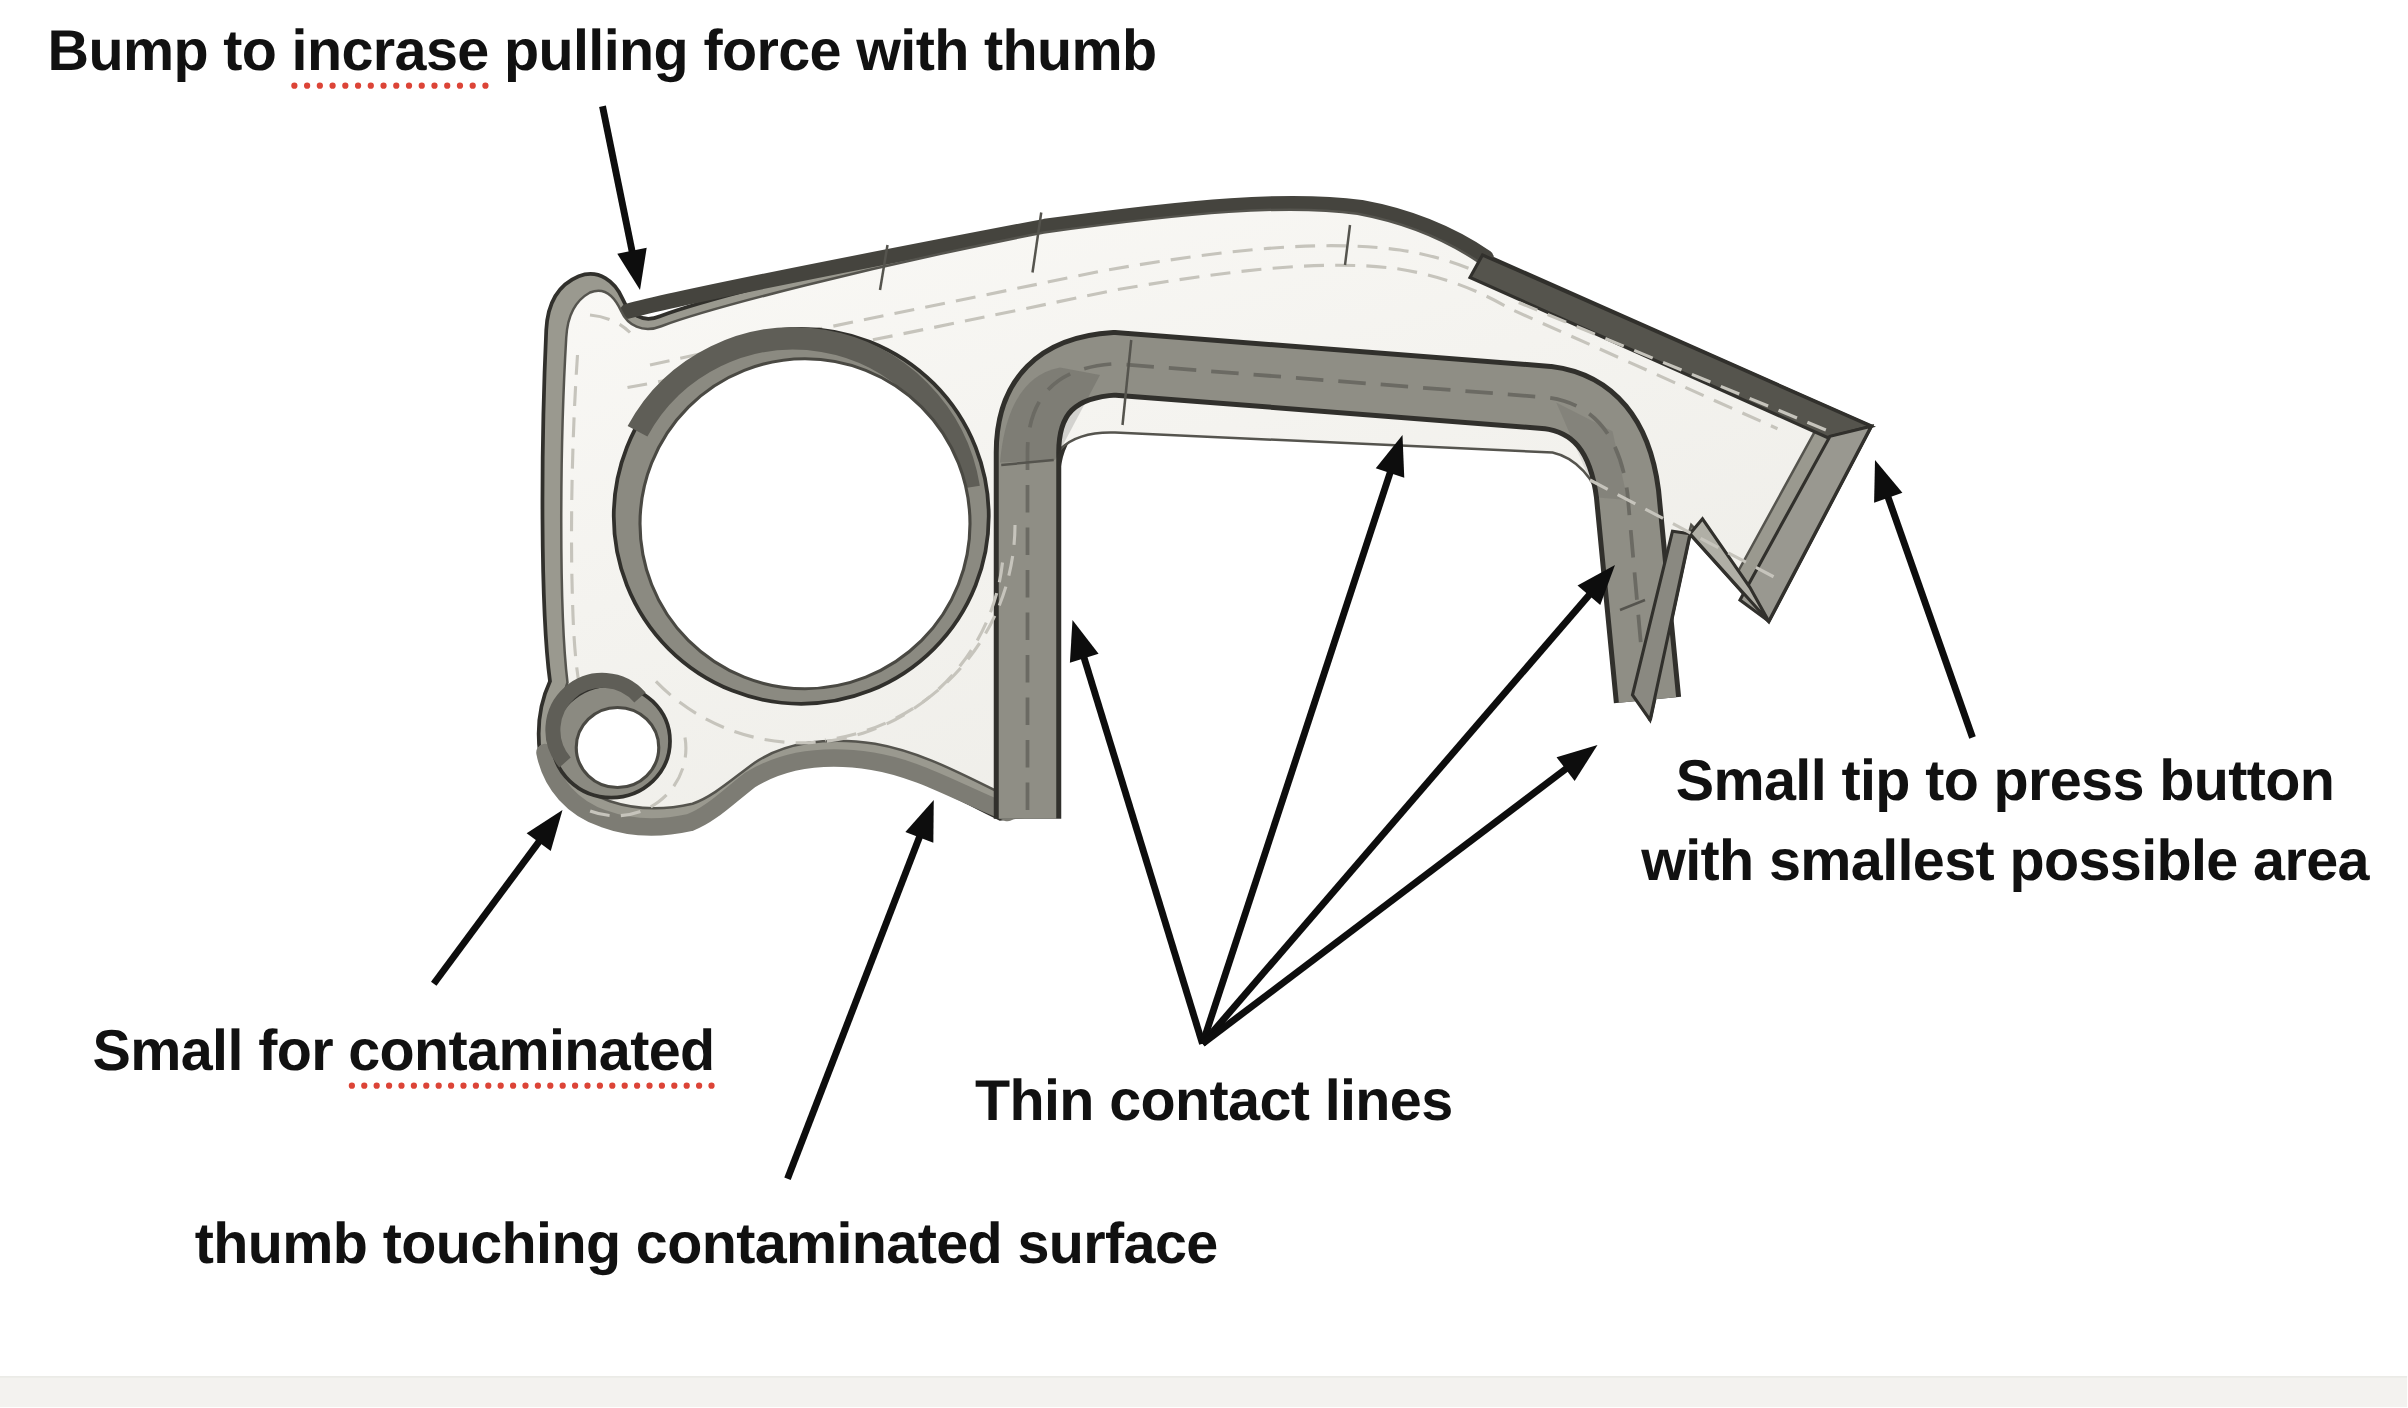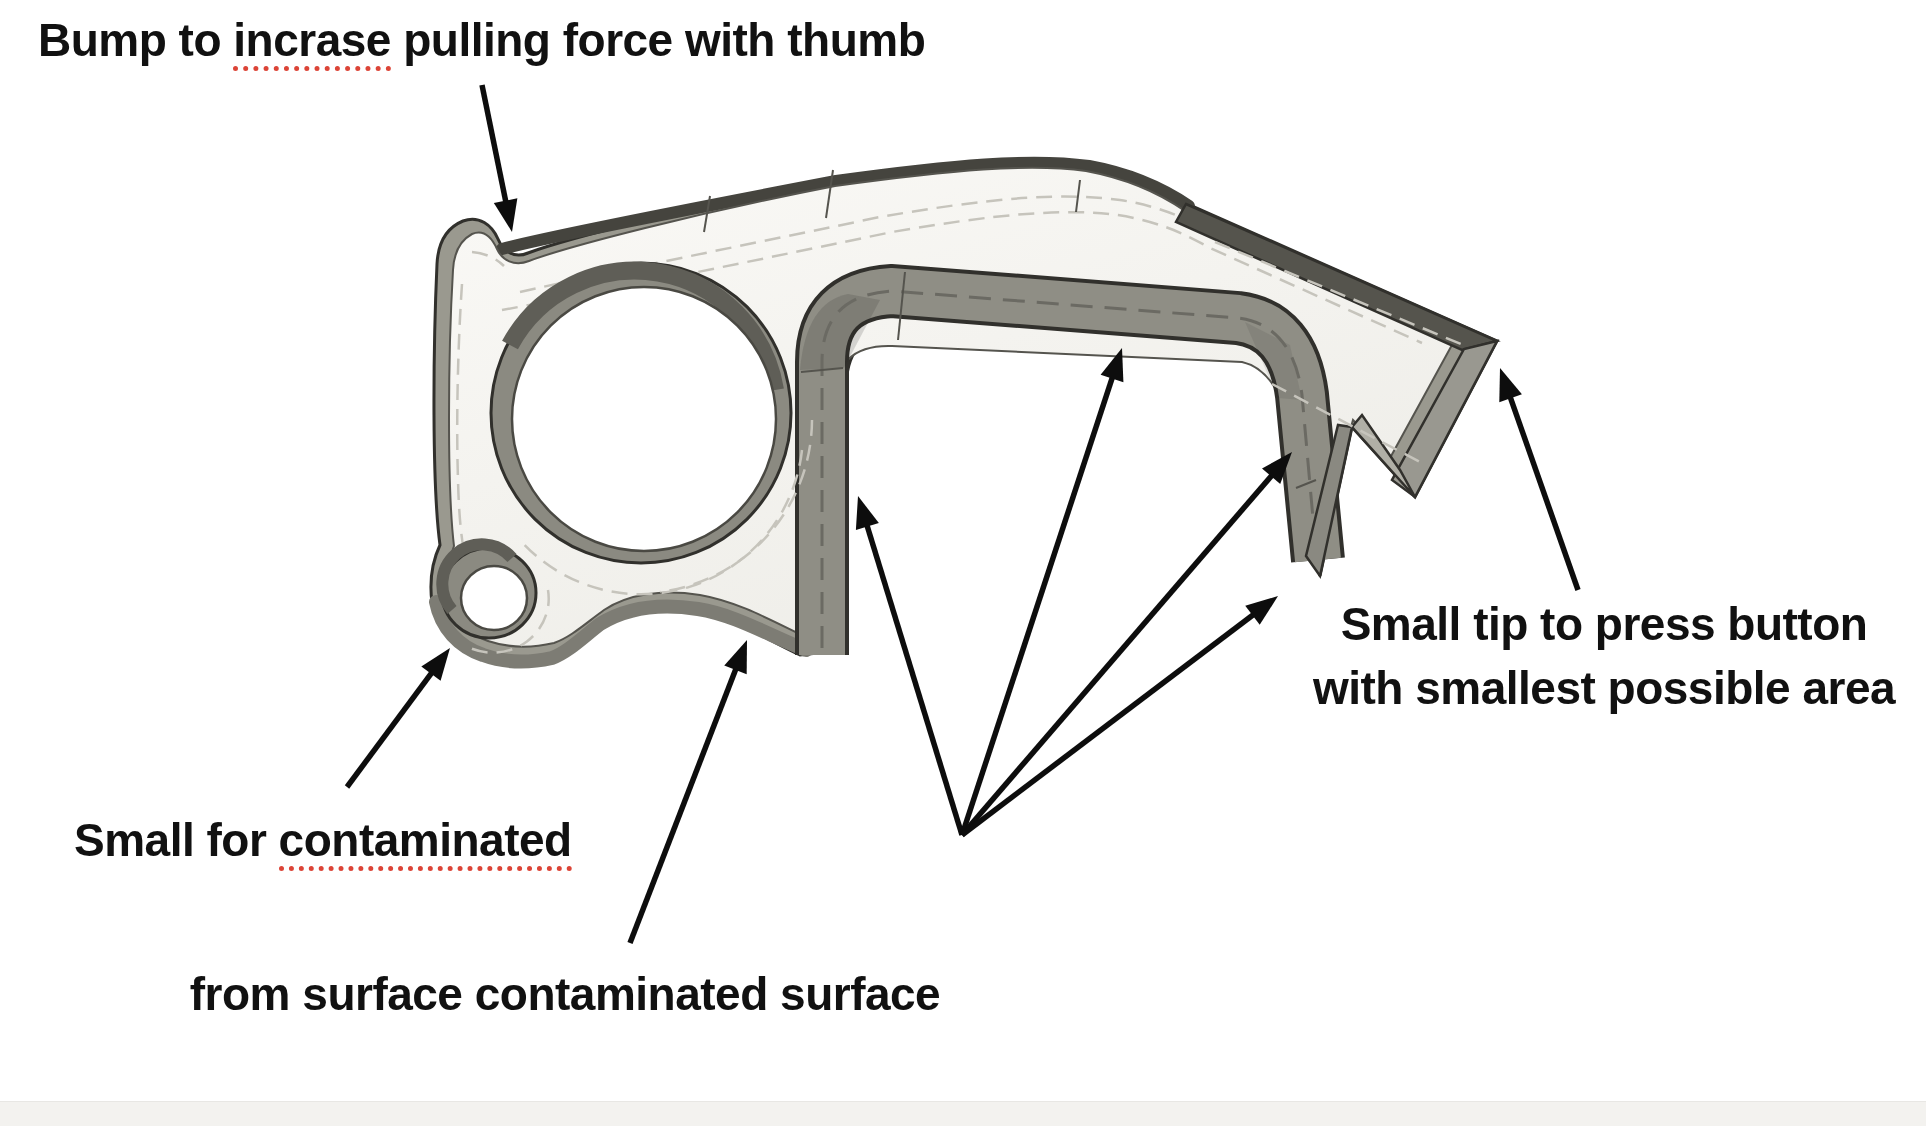--- a/index.html
+++ b/index.html
@@ -181,23 +181,24 @@
         <polygon points="1278,596 1259.716453983486,624.8740704623026 1245.239035437003,605.732378994986" class="arrow-head"></polygon>
         <line x1="1578" y1="590" x2="1507.9556638803012" y2="390.64304335162717" class="arrow-line"></line>
         <polygon points="1500,368 1521.9290735162153,394.2128925286855 1499.2860301645883,402.16855640898694" class="arrow-head"></polygon>
       </g>
   </svg>
 
   <div class="ann" id="ann-thumb"><span>Bump to </span><span class="miss">incrase</span><span> pulling force with thumb</span></div>
 
   <div class="ann" id="ann-loop"><span>Small for </span><span class="miss">contaminated</span><span></span></div>
 
+  <div class="ann" id="ann-contact"><span>Thin contact lines</span></div>
 
   <div class="ann center" id="ann-index">
-    <div>from surface contaminated surface</div>
+    <div>thumb touching contaminated surface</div>
   </div>
 
   <div class="ann center" id="ann-smalltip">
     <div>Small tip to press button</div>
     <div>with smallest possible area</div>
   </div>
 
   <div class="bottom-strip"></div>
 </div>
 

